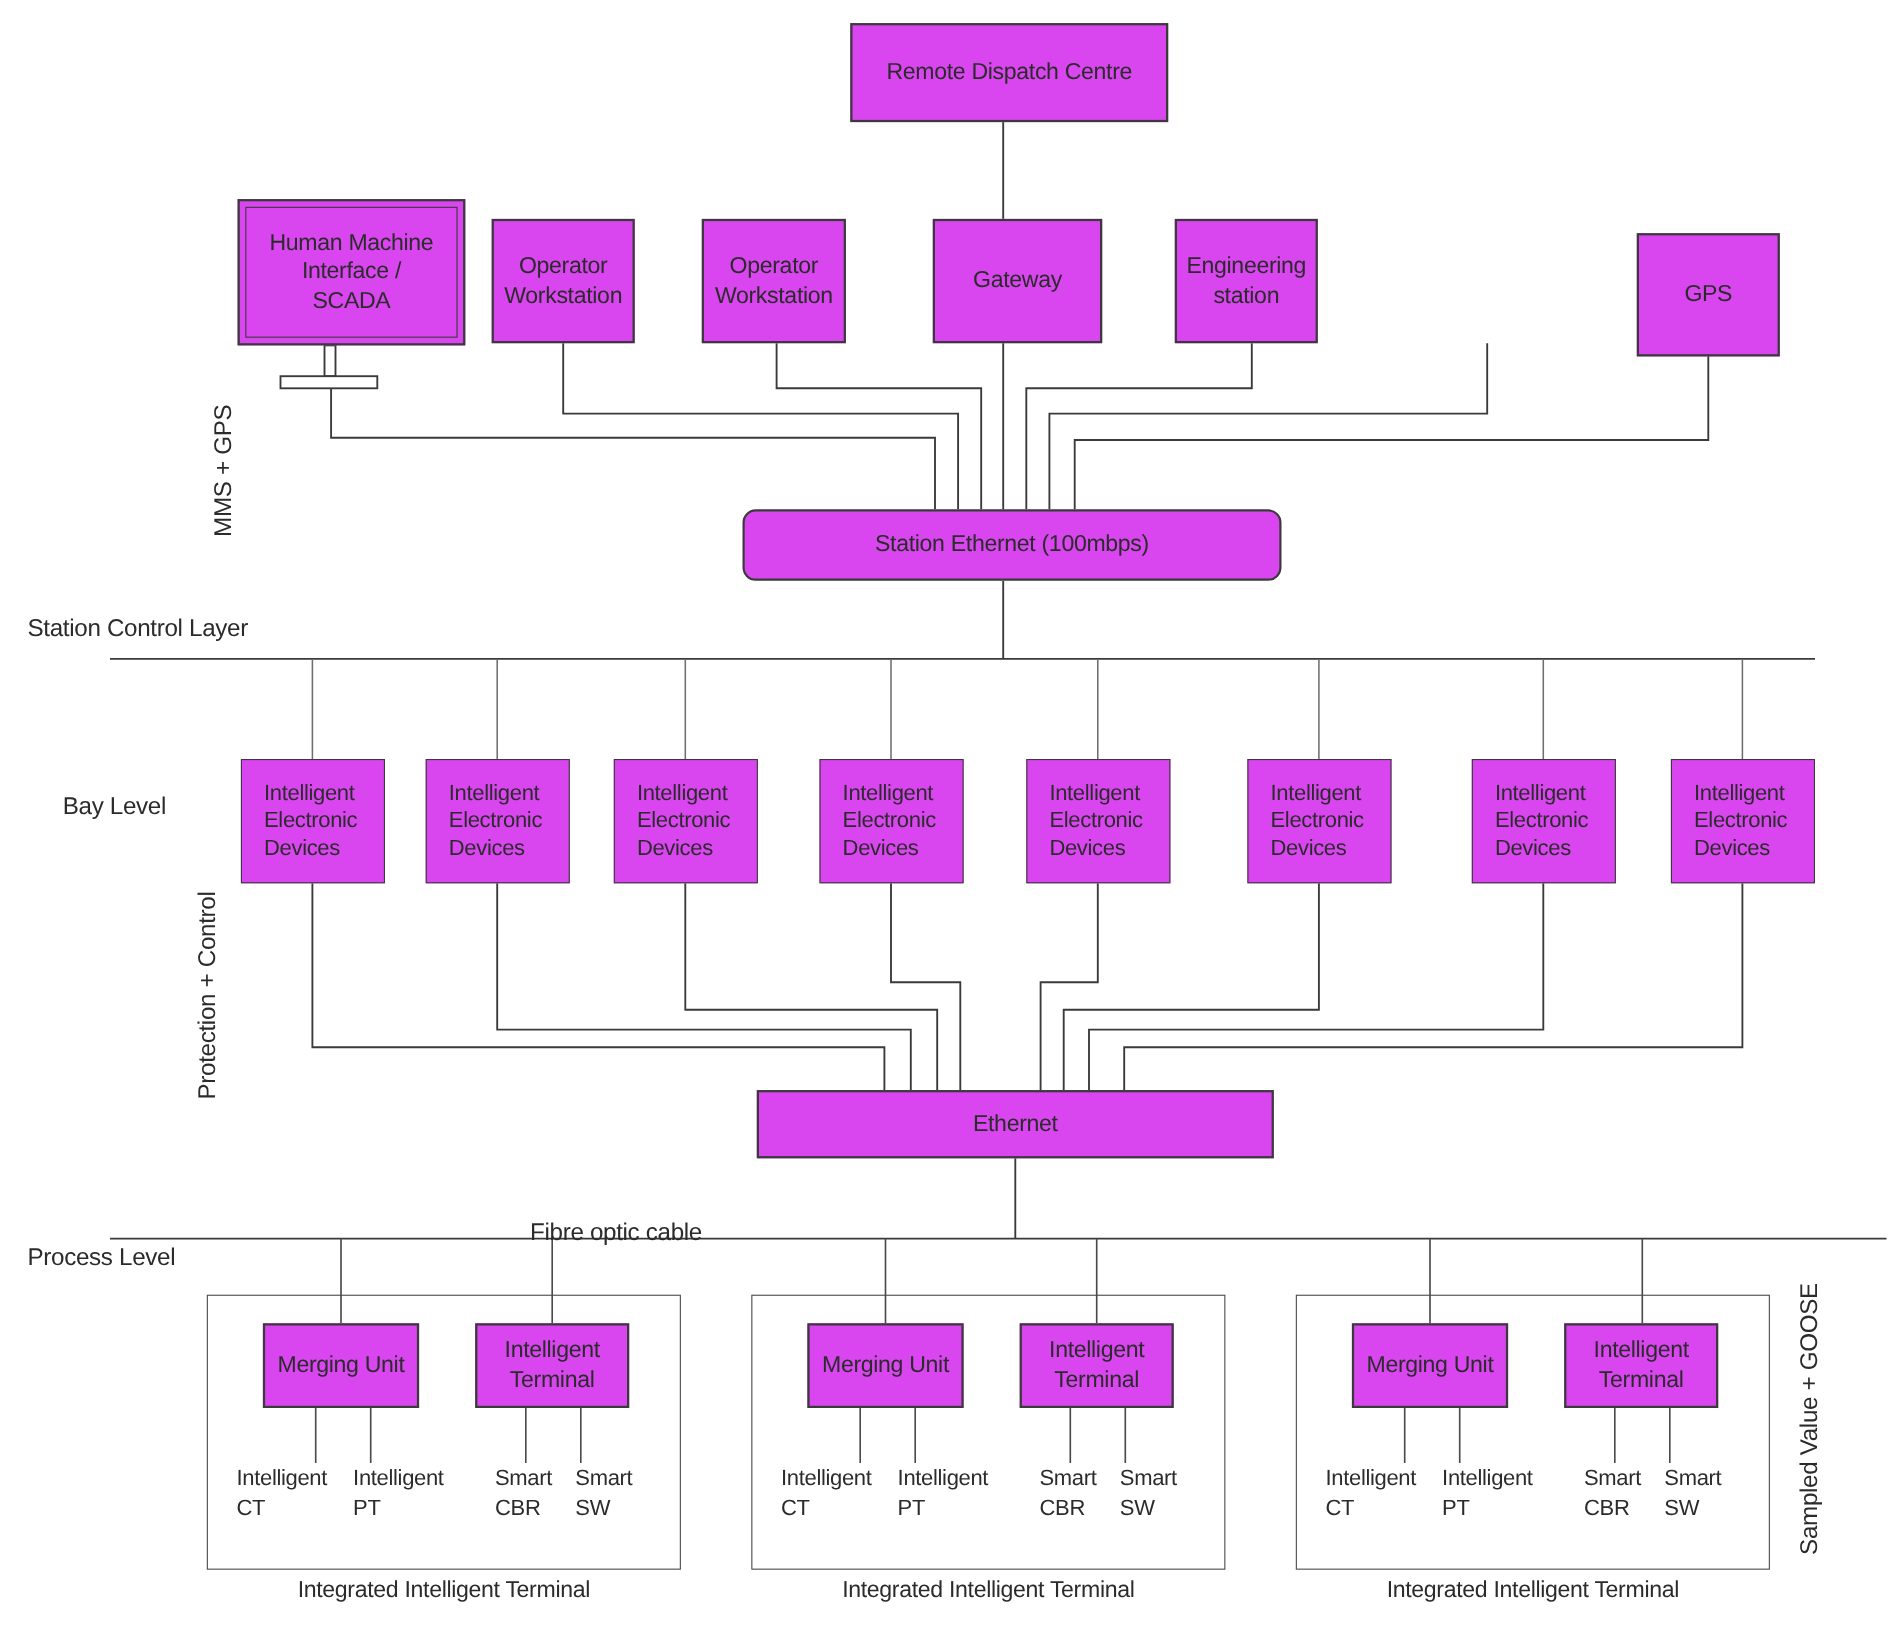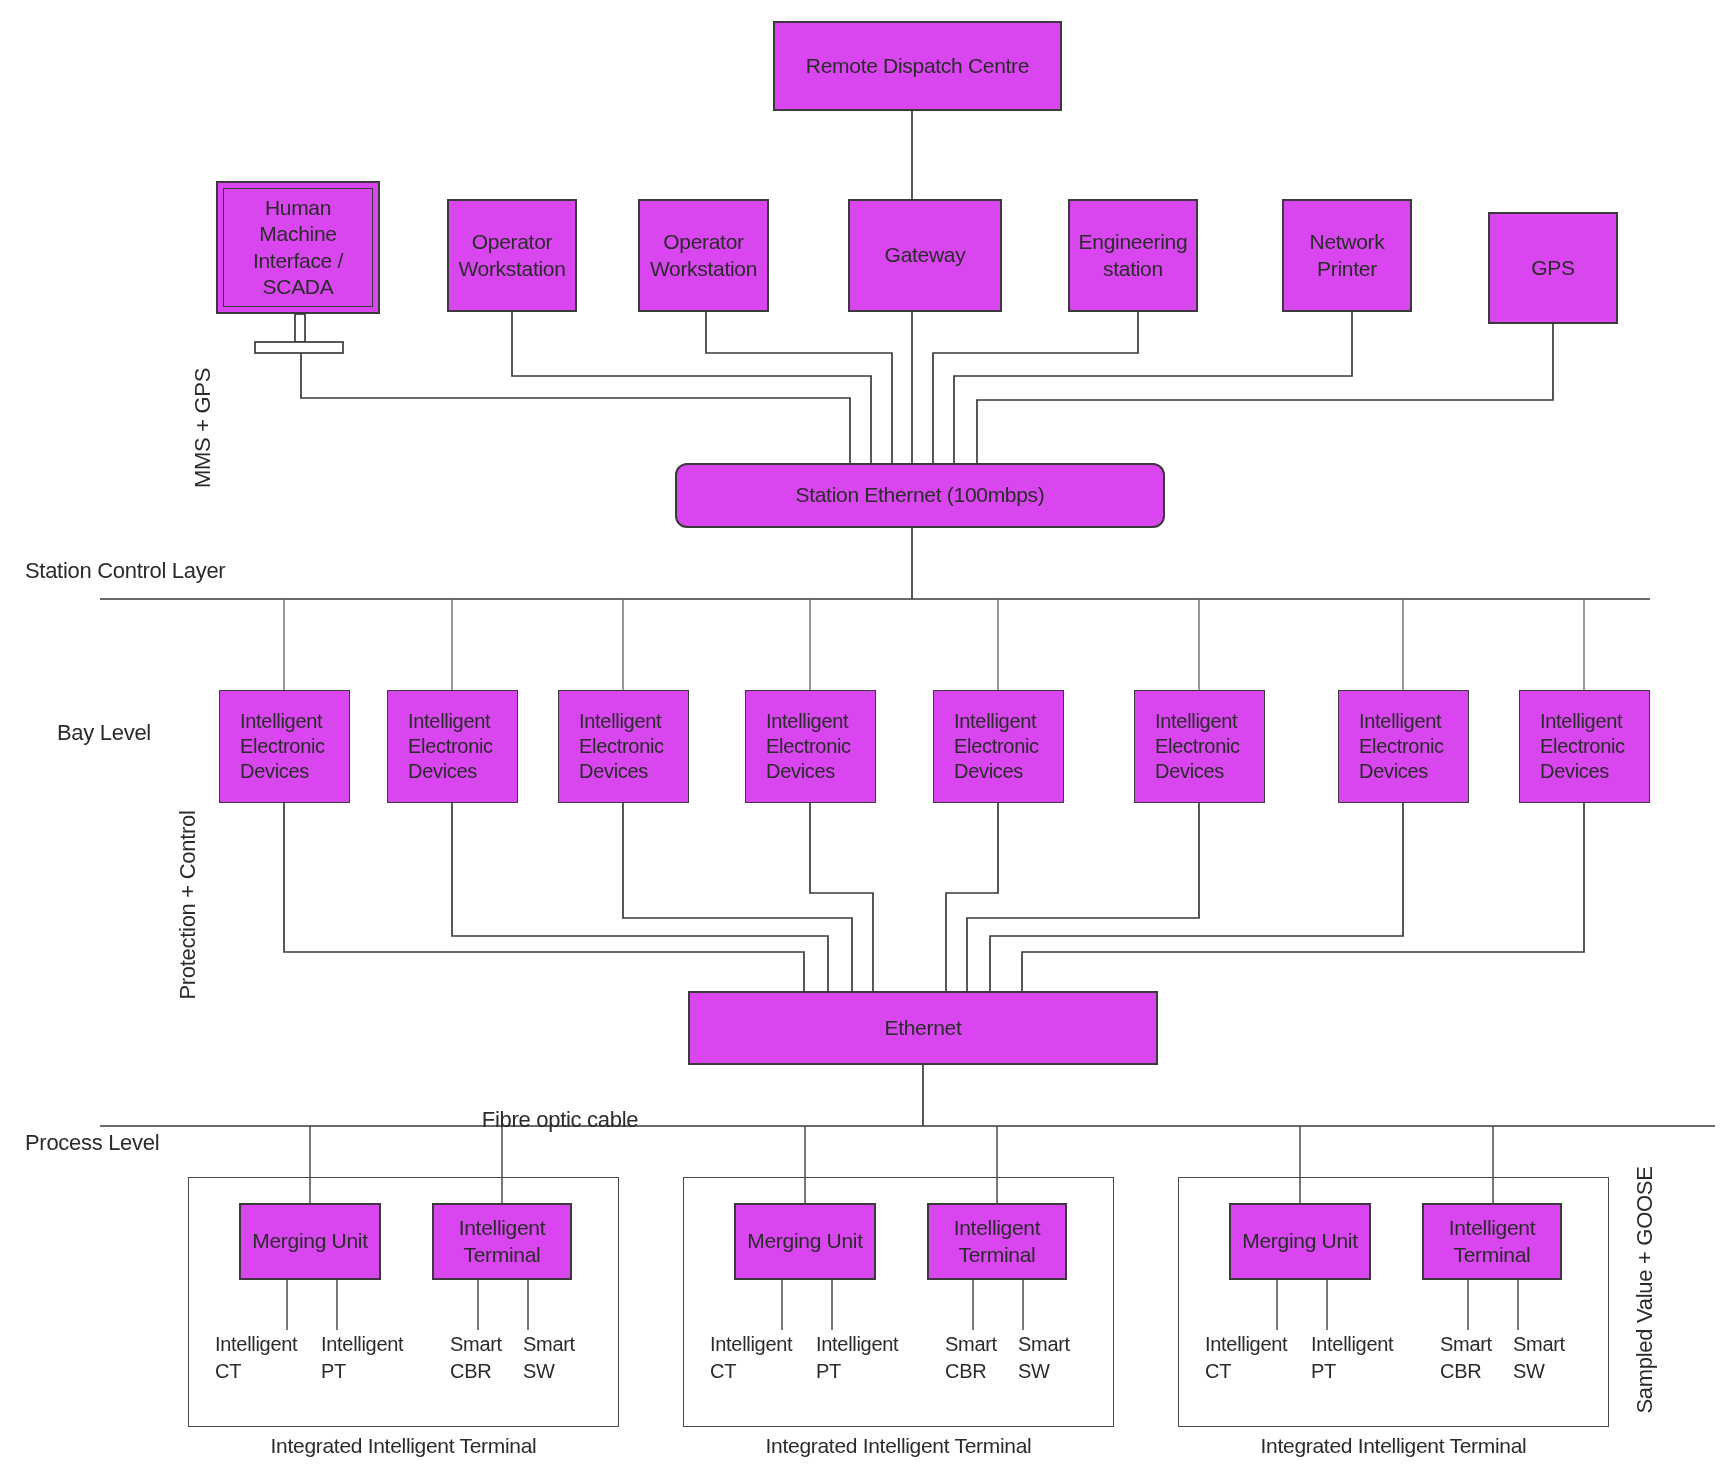--- a/index.html
+++ b/index.html
@@ -124,34 +124,32 @@
     </g>
 
     <g stroke="#3a3a3a" stroke-width="1.7" fill="#ffffff">
       <rect x="295" y="314" width="10" height="28"></rect>
       <rect x="255" y="342" width="88" height="11"></rect>
     </g>
   </svg>
 
   <div class="box" style="left:773px;top:21px;width:289px;height:90px;">Remote Dispatch Centre</div>
 
-  <div class="box" style="left:216px;top:181px;width:164px;height:133px;">
+  <div class="box" style="left:216px;top:181px;width:207px;height:133px;">
     <div class="hmiInner">Human Machine
 Interface /
 SCADA</div>
   </div>
   <div class="box" style="left:447px;top:199px;width:130px;height:113px;">Operator
 Workstation</div>
   <div class="box" style="left:638px;top:199px;width:131px;height:113px;">Operator
 Workstation</div>
   <div class="box" style="left:848px;top:199px;width:154px;height:113px;">Gateway</div>
   <div class="box" style="left:1068px;top:199px;width:130px;height:113px;">Engineering
 station</div>
-  <div class="box" style="left:1282px;top:199px;width:130px;height:113px;">Network
-Printer</div>
   <div class="box" style="left:1488px;top:199px;width:130px;height:112px;margin-top:13px;">GPS</div>
 
   <div class="box" style="left:675px;top:463px;width:490px;height:65px;border-radius:12px;">Station Ethernet  (100mbps)</div>
 
   <div class="vlabel" style="left:85px;top:413px;width:240px;height:30px;">MMS + GPS</div>
   <div class="slabel" style="left:25px;top:558px;">Station Control Layer</div>
   <div class="slabel" style="left:25px;top:720px;margin-left:32px;">Bay Level</div>
   <div class="vlabel" style="left:40px;top:890px;width:300px;height:30px;">Protection + Control</div>
   <div class="slabel" style="left:440px;top:1072px;width:240px;text-align:center;margin-top:35px;">Fibre optic cable</div>
   <div class="slabel" style="left:25px;top:1130px;">Process Level</div>
@@ -175,21 +173,21 @@
   <div class="box leftText thin" style="left:1134px;top:690px;width:131px;height:113px;">Intelligent
 Electronic
 Devices</div>
   <div class="box leftText thin" style="left:1338px;top:690px;width:131px;height:113px;">Intelligent
 Electronic
 Devices</div>
   <div class="box leftText thin" style="left:1519px;top:690px;width:131px;height:113px;">Intelligent
 Electronic
 Devices</div>
 
-  <div class="box" style="left:688px;top:991px;width:470px;height:74px;">Ethernet</div>
+  <div class="box" style="left:688px;top:991px;width:470px;height:62px;">Ethernet</div>
 
   <div class="groupBox" style="left:188px;top:1177px;width:431px;height:250px;"></div>
   <div class="box" style="left:239px;top:1203px;width:142px;height:77px;">Merging Unit</div>
   <div class="box" style="left:432px;top:1203px;width:140px;height:77px;">Intelligent
 Terminal</div>
   <div class="childLabel" style="left:215px;top:1331px;">Intelligent
 CT</div>
   <div class="childLabel" style="left:321px;top:1331px;">Intelligent
 PT</div>
   <div class="childLabel" style="left:450px;top:1331px;">Smart

